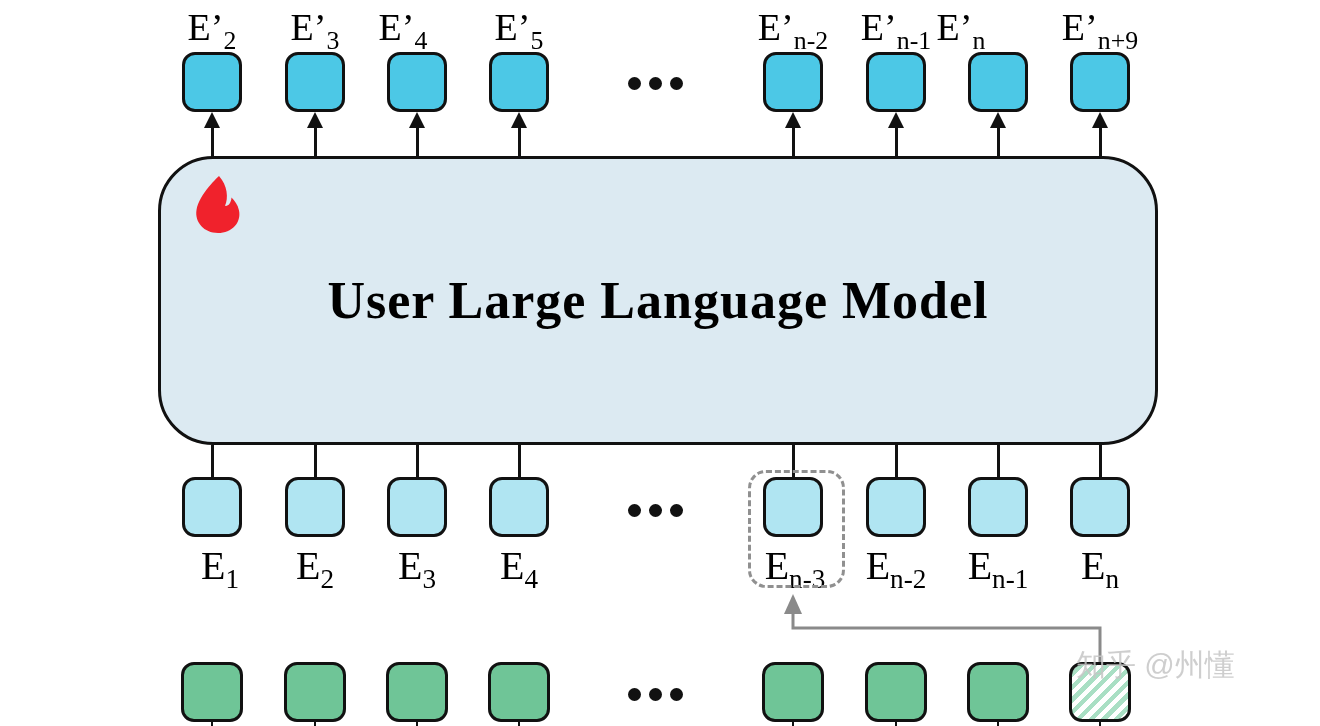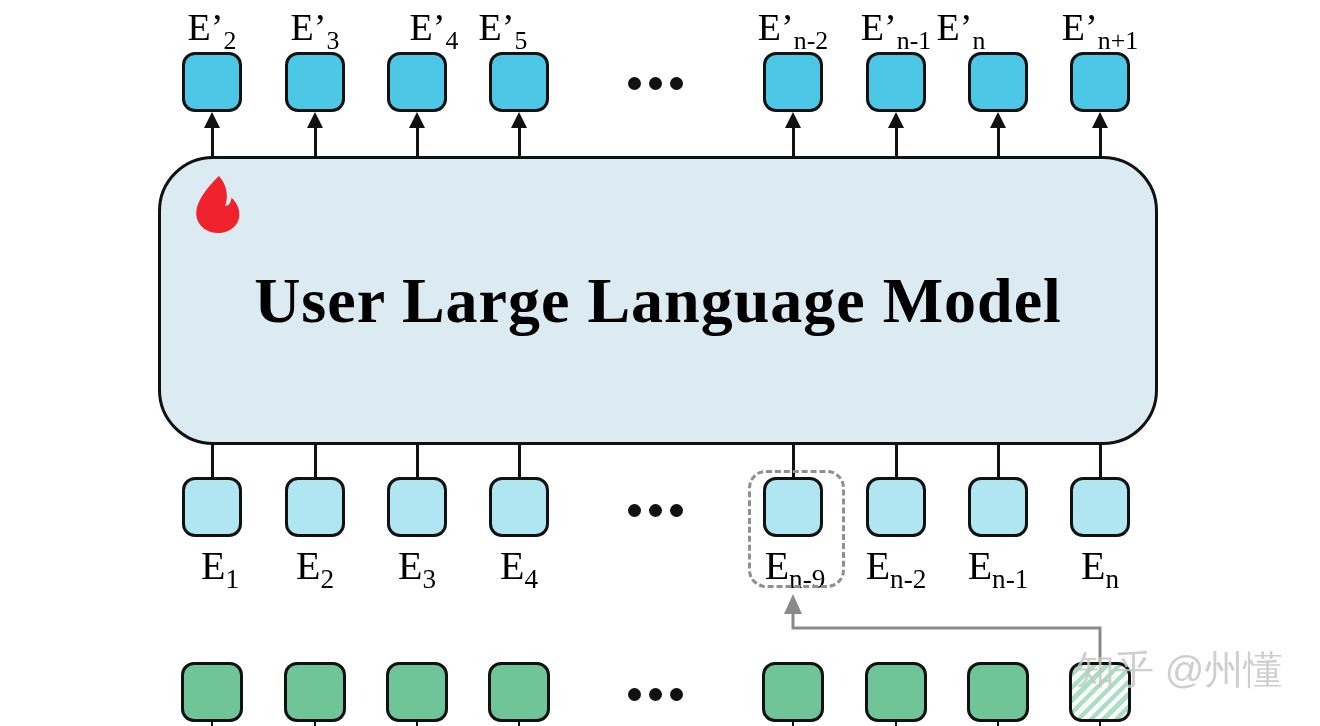--- a/index.html
+++ b/index.html
@@ -27,45 +27,45 @@
   .vline.up{top:127px;height:30px;}
   .vline.down{top:445px;height:33px;}
   .vline.stub{top:722px;height:4px;width:2px;}
   .ahead{position:absolute;top:112px;width:0;height:0;
          border-left:8px solid transparent;border-right:8px solid transparent;
          border-bottom:16px solid #111;}
   
   .model{position:absolute;left:158px;top:156px;width:1000px;height:289px;
          box-sizing:border-box;background:#DCEAF2;border:3px solid #111;
          border-radius:55px;display:flex;align-items:center;justify-content:center;}
-  .model-title{font-size:64px;font-weight:bold;letter-spacing:1px;color:#000;}
+  .model-title{font-size:52px;font-weight:bold;letter-spacing:1px;color:#000;}
   .flame{position:absolute;left:186px;top:172px;}
   
   .dots{position:absolute;left:628px;display:flex;gap:8px;}
   .dots i{display:block;width:13px;height:13px;border-radius:50%;background:#111;}
   
   .dashbox{position:absolute;left:748px;top:470px;width:97px;height:118px;
            box-sizing:border-box;border:3px dashed #909090;border-radius:18px;
            background:transparent;}
   
-  .watermark{position:absolute;left:1076px;top:650px;font-size:39px;line-height:1;
+  .watermark{position:absolute;left:1076px;top:650px;font-size:30px;line-height:1;
              font-family:"Liberation Sans","DejaVu Sans",sans-serif;
              color:rgba(198,198,198,0.85);white-space:nowrap;z-index:9;}
 </style>
 </head>
 <body>
 
 <div class="lab top" style="left:212px"><span>E’</span><sub>2</sub></div>
 <div class="lab top" style="left:315px"><span>E’</span><sub>3</sub></div>
-<div class="lab top" style="left:434px"><span>E’</span><sub>4</sub></div>
-<div class="lab top" style="left:503px"><span>E’</span><sub>5</sub></div>
+<div class="lab top" style="left:403px"><span>E’</span><sub>4</sub></div>
+<div class="lab top" style="left:519px"><span>E’</span><sub>5</sub></div>
 <div class="lab top" style="left:793px"><span>E’</span><sub>n-2</sub></div>
 <div class="lab top" style="left:896px"><span>E’</span><sub>n-1</sub></div>
 <div class="lab top" style="left:961px"><span>E’</span><sub>n</sub></div>
-<div class="lab top" style="left:1100px"><span>E’</span><sub>n+1</sub></div>
+<div class="lab top" style="left:1100px"><span>E’</span><sub>n+9</sub></div>
 
 <div class="box out" style="left:182px"></div>
 <div class="box out" style="left:285px"></div>
 <div class="box out" style="left:387px"></div>
 <div class="box out" style="left:489px"></div>
 <div class="box out" style="left:763px"></div>
 <div class="box out" style="left:866px"></div>
 <div class="box out" style="left:968px"></div>
 <div class="box out" style="left:1070px"></div>
 
@@ -114,21 +114,21 @@
 <div class="box in" style="left:489px"></div>
 <div class="box in" style="left:763px"></div>
 <div class="box in" style="left:866px"></div>
 <div class="box in" style="left:968px"></div>
 <div class="box in" style="left:1070px"></div>
 
 <div class="lab bottom" style="left:220px"><span>E</span><sub>1</sub></div>
 <div class="lab bottom" style="left:315px"><span>E</span><sub>2</sub></div>
 <div class="lab bottom" style="left:417px"><span>E</span><sub>3</sub></div>
 <div class="lab bottom" style="left:519px"><span>E</span><sub>4</sub></div>
-<div class="lab bottom" style="left:795px"><span>E</span><sub>n-9</sub></div>
+<div class="lab bottom" style="left:795px"><span>E</span><sub>n-3</sub></div>
 <div class="lab bottom" style="left:896px"><span>E</span><sub>n-2</sub></div>
 <div class="lab bottom" style="left:998px"><span>E</span><sub>n-1</sub></div>
 <div class="lab bottom" style="left:1100px"><span>E</span><sub>n</sub></div>
 
 <div class="dashbox"></div>
 
 <div class="dots" style="top:77px">
     <i></i>
     <i></i>
     <i></i>

